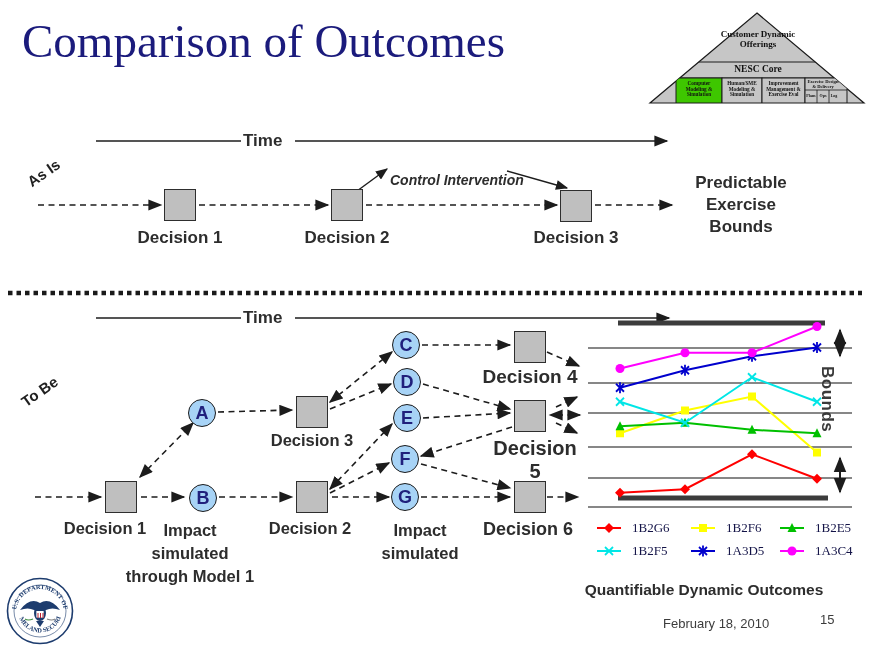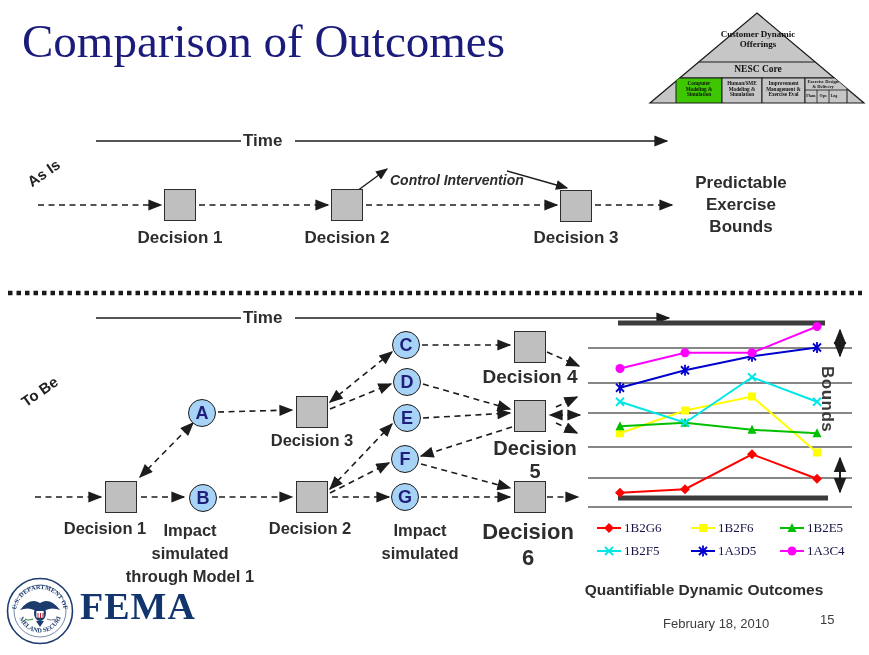--- a/index.html
+++ b/index.html
@@ -10,21 +10,21 @@
   .ctr{text-align:center;}
   .rot{transform:rotate(-35deg);transform-origin:left top;}
   .dbox{position:absolute;width:32px;height:32px;background:#bfbfbf;border:1.5px solid #2e2e2e;box-sizing:border-box;z-index:3;}
   .cnode{position:absolute;width:28px;height:28px;border-radius:50%;background:#a7d3f6;border:1.5px solid #1b1b1b;
          box-sizing:border-box;display:flex;align-items:center;justify-content:center;
          font:bold 18px "Liberation Sans",sans-serif;color:#20207c;z-index:3;}
   .pyr-txt{position:absolute;font-family:"Liberation Serif",serif;font-weight:bold;color:#111;text-align:center;line-height:1.08;z-index:4;}
   svg.layer{position:absolute;left:0;top:0;z-index:2;}
   #legend{position:absolute;left:597px;top:520px;width:268px;display:grid;
           grid-template-columns:94px 89px 80px;row-gap:7px;z-index:4;}
-  .legend-item{display:flex;align-items:center;gap:3px;}
+  .legend-item{display:flex;align-items:center;gap:11px;}
   .legend-label{font:400 13px "Liberation Serif",serif;color:#131347;}
   .bounds{position:absolute;left:817px;top:366px;height:92px;writing-mode:vertical-rl;
           font:bold 17px "Liberation Sans",sans-serif;color:#3a3a3a;z-index:4;letter-spacing:.5px;}
   .footer{position:absolute;font:400 13px "Liberation Sans",sans-serif;color:#3c3c3c;}
   .fema-word{position:absolute;left:80px;top:584px;font:bold 38px "Liberation Serif",serif;color:#12356e;letter-spacing:1px;}
 </style>
 </head>
 <body>
 
 <div id="slide">
@@ -166,21 +166,21 @@
   <div class="lbl ctr" style="left:124px;top:519px;width:132px;font-size:16.5px;line-height:23px;">
     <div>Impact</div>
     <div>simulated</div>
     <div>through Model 1</div>
   </div>
   <div class="lbl ctr" style="left:260px;top:519px;width:100px;font-size:16.5px;">Decision 2</div>
   <div class="lbl ctr" style="left:354px;top:519px;width:132px;font-size:16.5px;line-height:23px;">
     <div>Impact</div>
     <div>simulated</div>
   </div>
-  <div class="lbl ctr" style="left:478px;top:519px;width:100px;font-size:22px;">Decision 6</div>
+  <div class="lbl ctr" style="left:478px;top:519px;width:100px;font-size:18px;">Decision 6</div>
 
   <svg class="layer" id="chart-svg" style="left:585px;top:300px;" width="284" height="235">
     <g stroke="#111" stroke-width="1.1">
       <line x1="3" y1="48" x2="267" y2="48"></line>
       <line x1="3" y1="83" x2="267" y2="83"></line>
       <line x1="3" y1="113" x2="267" y2="113"></line>
       <line x1="3" y1="147" x2="267" y2="147"></line>
       <line x1="3" y1="178" x2="267" y2="178"></line>
       <line x1="3" y1="207" x2="267" y2="207"></line>
     </g>
@@ -316,18 +316,17 @@
       <rect x="30" y="31" width="8" height="10" rx="1" fill="#ffffff" stroke="#1d3c6e" stroke-width="0.7"></rect>
       <rect x="30" y="31" width="8" height="3" fill="#1d3c6e"></rect>
       <line x1="32" y1="36" x2="32" y2="41" stroke="#bb2233" stroke-width="1"></line>
       <line x1="34.5" y1="36" x2="34.5" y2="41" stroke="#bb2233" stroke-width="1"></line>
       <line x1="37" y1="36" x2="37" y2="41" stroke="#bb2233" stroke-width="1"></line>
       <polygon points="30,44 38,44 34,50" fill="#1d3c6e"></polygon>
       <path d="M27,42 q-5,2 -8,0" stroke="#3d8c40" stroke-width="1.2" fill="none"></path>
       <path d="M41,42 q5,2 8,0" stroke="#808080" stroke-width="1.2" fill="none"></path>
     </g>
   </svg>
-  <div class="fema-word">FEMA</div>
 
   <div class="footer" style="left:663px;top:616px;">February 18, 2010</div>
   <div class="footer" style="left:820px;top:612px;">15</div>
 
 </div>
 
 </body></html>

